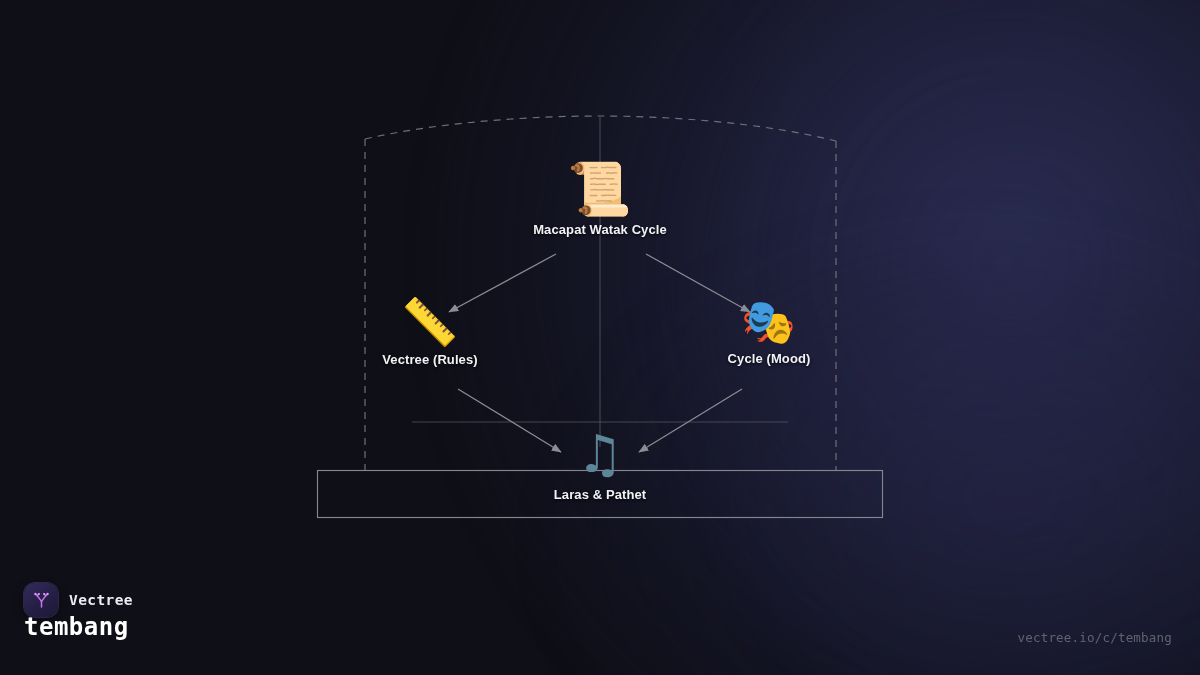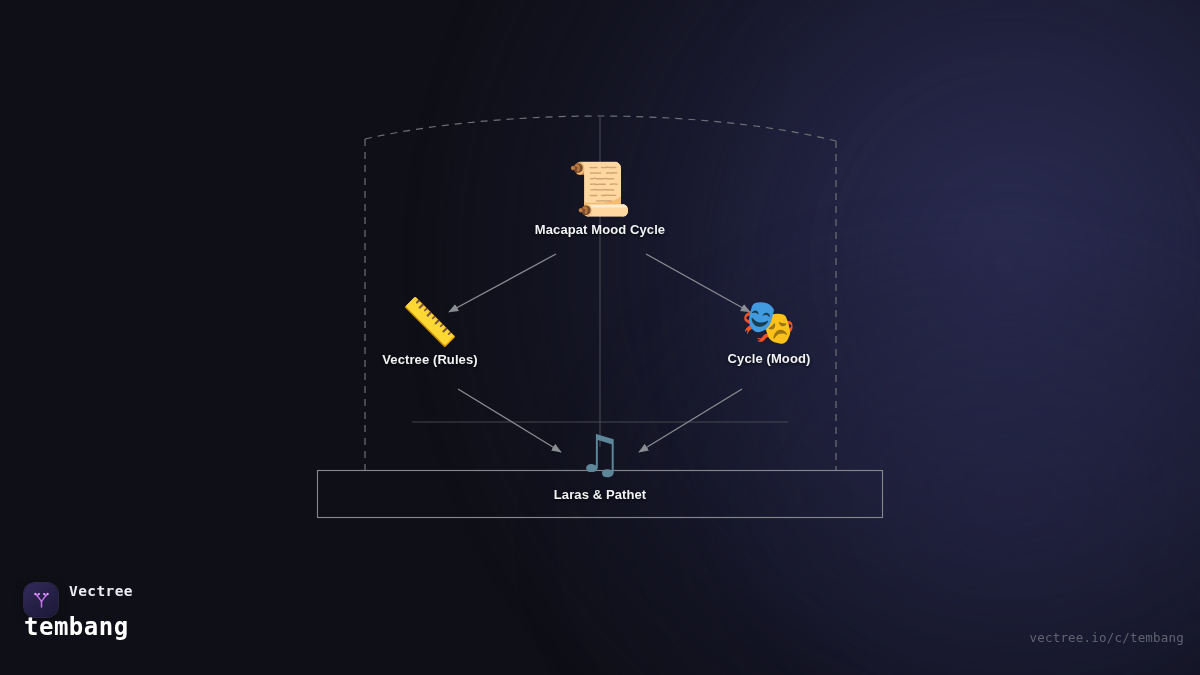--- a/index.html
+++ b/index.html
@@ -96,21 +96,21 @@
     font-size:52px;
     color:#5d8799;
     text-shadow:none;
   }
   #node-music .node-label { }
 
   
   .footer { position:absolute; left:0; bottom:0; width:1200px; height:110px; }
   .brand-row {
     position:absolute; left:24px; top:18px;
-    display:flex; gap:11px;
+    display:flex; align-items:center; gap:11px;
   }
   .brand-logo {
     width:34px; height:34px;
     border-radius:11px;
     background:linear-gradient(145deg,#332b5e 0%,#241f44 55%,#1d1938 100%);
     box-shadow:0 0 0 1px rgba(120,96,190,0.32), 0 2px 8px rgba(0,0,0,0.55);
     display:flex; align-items:center; justify-content:center;
   }
   .brand-name {
     font-family:"DejaVu Sans Mono","Liberation Mono", monospace;
@@ -122,21 +122,21 @@
   .page-title {
     position:absolute; left:24px; top:49px;
     font-family:"DejaVu Sans Mono","Liberation Mono", monospace;
     font-weight:bold;
     font-size:24px;
     color:#ffffff;
     letter-spacing:0.5px;
     line-height:1.1;
   }
   .page-url {
-    position:absolute; right:16px; bottom:30px;
+    position:absolute; right:28px; bottom:30px;
     font-family:"DejaVu Sans Mono","Liberation Mono", monospace;
     font-size:12.5px;
     color:#616371;
     letter-spacing:0.2px;
   }
 </style>
 </head>
 <body>
 
 <div id="stage">
@@ -166,21 +166,21 @@
 
       <line x1="556" y1="254" x2="449" y2="312" stroke="#8b8d94" stroke-width="1.25" marker-end="url(#arrowhead)"></line>
       <line x1="646" y1="254" x2="750" y2="312" stroke="#8b8d94" stroke-width="1.25" marker-end="url(#arrowhead)"></line>
       <line x1="458" y1="389" x2="561" y2="452" stroke="#8b8d94" stroke-width="1.25" marker-end="url(#arrowhead)"></line>
       <line x1="742" y1="389" x2="639" y2="452" stroke="#8b8d94" stroke-width="1.25" marker-end="url(#arrowhead)"></line>
     </svg>
   </div>
 
   <div class="node" id="node-root">
     <div class="node-emoji">📜</div>
-    <div class="node-label">Macapat Mood Cycle</div>
+    <div class="node-label">Macapat Watak Cycle</div>
   </div>
 
   <div class="node" id="node-rules">
     <div class="node-emoji">📏</div>
     <div class="node-label">Vectree (Rules)</div>
   </div>
 
   <div class="node" id="node-mood">
     <div class="node-emoji">🎭</div>
     <div class="node-label">Cycle (Mood)</div>

